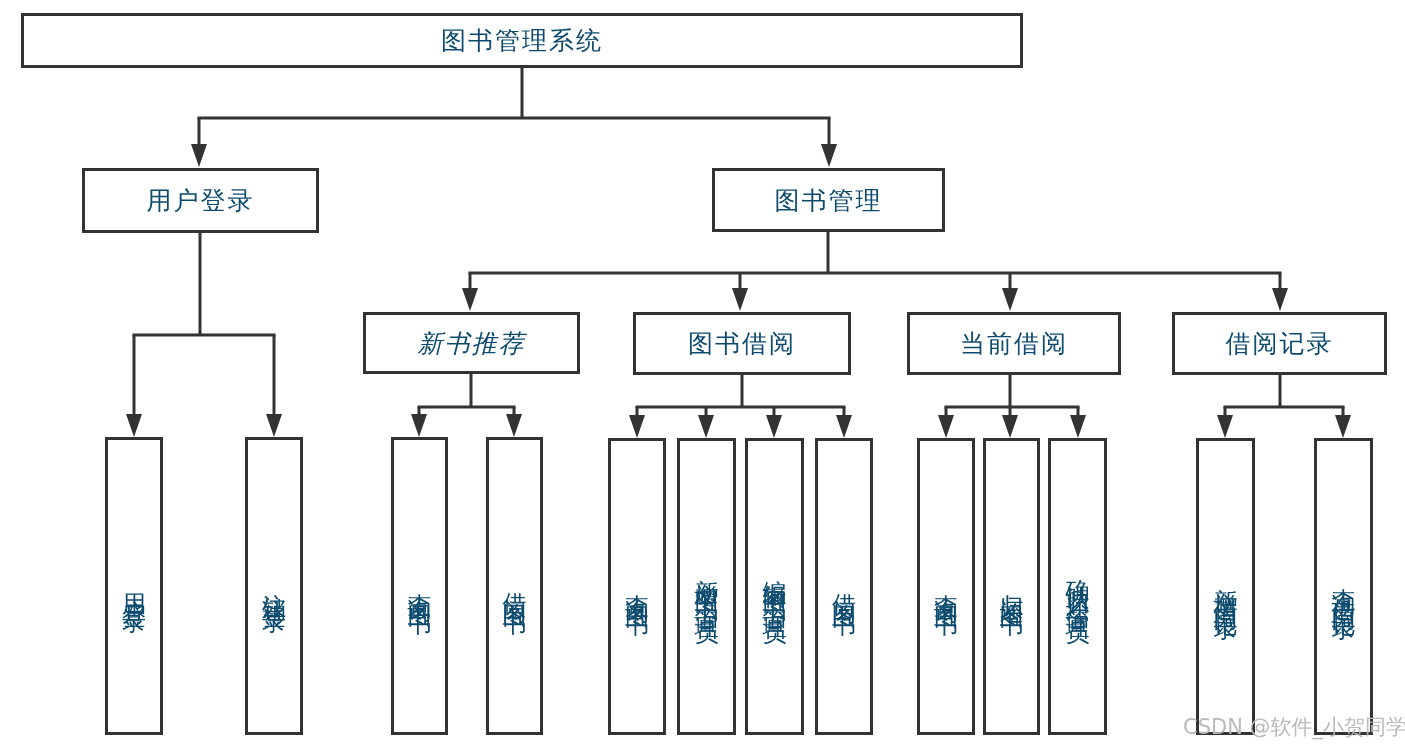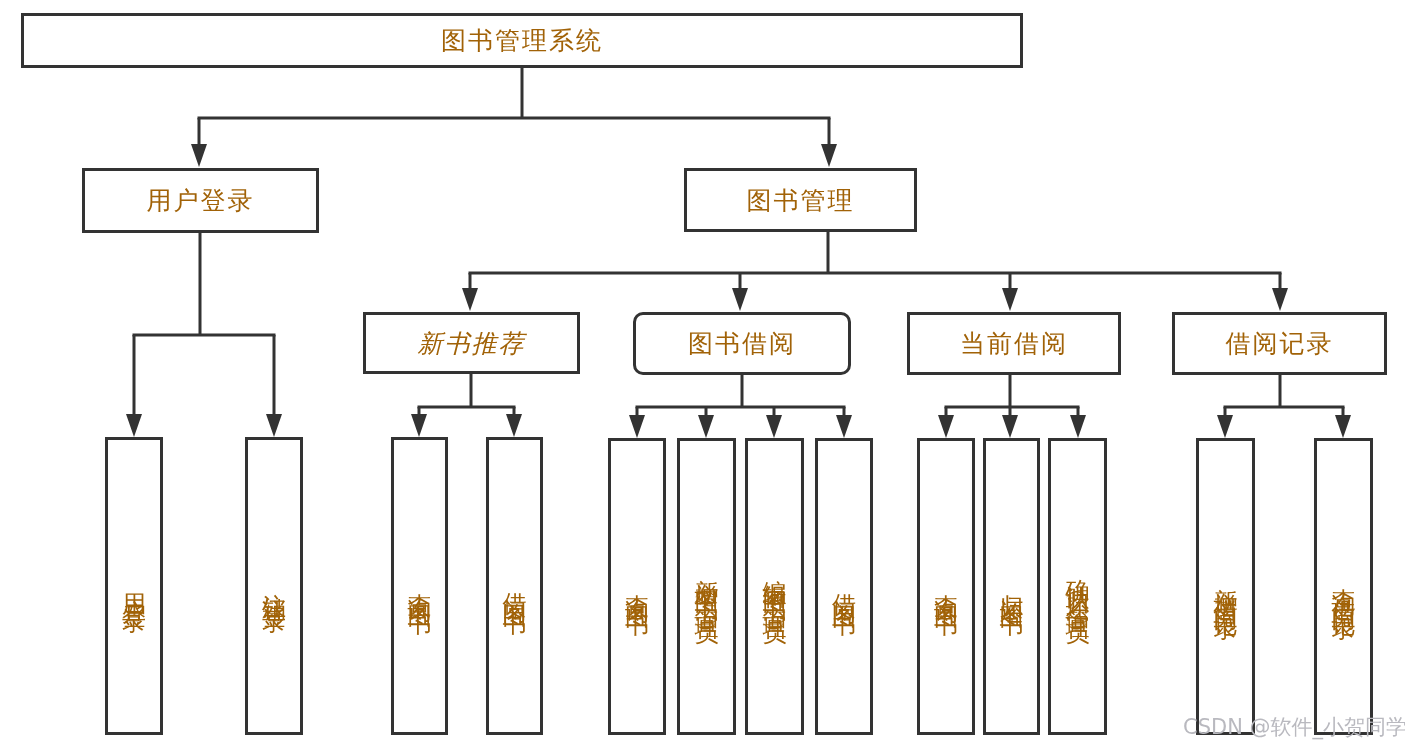--- a/index.html
+++ b/index.html
@@ -17,21 +17,21 @@
     width: 1405px; height: 747px;
   }
   .node {
     position: absolute;
     box-sizing: border-box;
     border: 3px solid #333333;
     background: #ffffff;
     display: flex;
     align-items: center;
     justify-content: center;
-    color: #a16207;
+    color: #0c4a6e;
   }
   .node.h {
     font-size: 25px;
     letter-spacing: 2px;
     white-space: nowrap;
   }
   .node.v {
     font-size: 24px;
     letter-spacing: 6px;
     writing-mode: vertical-rl;
@@ -113,24 +113,24 @@
     <line x1="1223.5" y1="407" x2="1344.5" y2="407"></line>
     <line x1="1225" y1="407" x2="1225" y2="416"></line>
     <polygon points="1225,438 1217,415 1233,415" stroke="none"></polygon>
     <line x1="1343" y1="407" x2="1343" y2="416"></line>
     <polygon points="1343,438 1335,415 1351,415" stroke="none"></polygon>
   </svg>
 
   <div class="node h" style="left:21px; top:13px; width:1002px; height:55px;">图书管理系统</div>
 
   <div class="node h" style="left:82px; top:168px; width:237px; height:65px;">用户登录</div>
-  <div class="node h" style="left:684px; top:168px; width:233px; height:64px;">图书管理</div>
+  <div class="node h" style="left:712px; top:168px; width:233px; height:64px;">图书管理</div>
 
   <div class="node h" style="left:363px; top:312px; width:217px; height:62px;font-style:italic;">新书推荐</div>
-  <div class="node h" style="left:633px; top:312px; width:218px; height:63px;border-radius:10px;">图书借阅</div>
+  <div class="node h" style="left:633px; top:312px; width:218px; height:63px;">图书借阅</div>
   <div class="node h" style="left:907px; top:312px; width:214px; height:63px;text-align:right;">当前借阅</div>
   <div class="node h" style="left:1172px; top:312px; width:215px; height:63px;">借阅记录</div>
 
   <div class="node v" style="left:105px; top:437px; width:58px; height:298px;">用户登录</div>
   <div class="node v" style="left:245px; top:437px; width:58px; height:298px;">注销登录</div>
 
   <div class="node v" style="left:391px; top:437px; width:57px; height:298px;">查询图书</div>
   <div class="node v" style="left:486px; top:437px; width:57px; height:298px;">借阅图书</div>
 
   <div class="node v" style="left:608px; top:438px; width:58px; height:297px;">查询图书</div>

